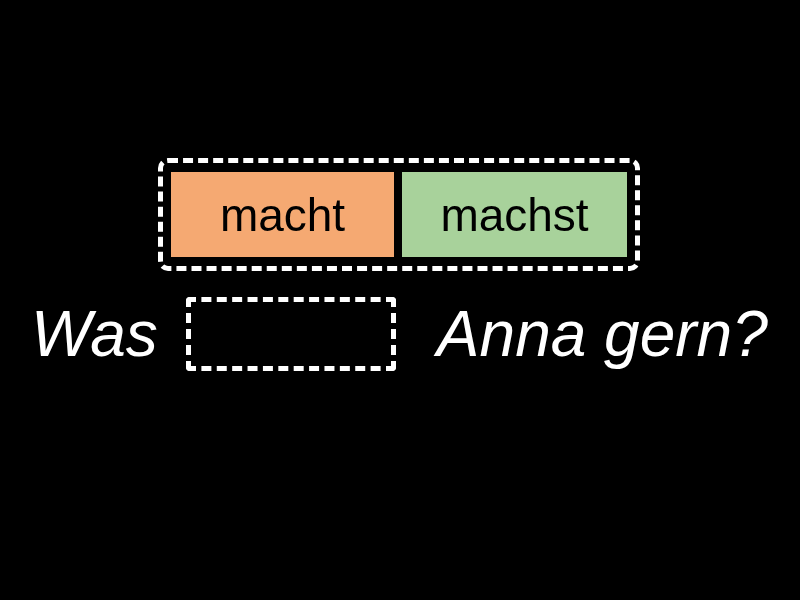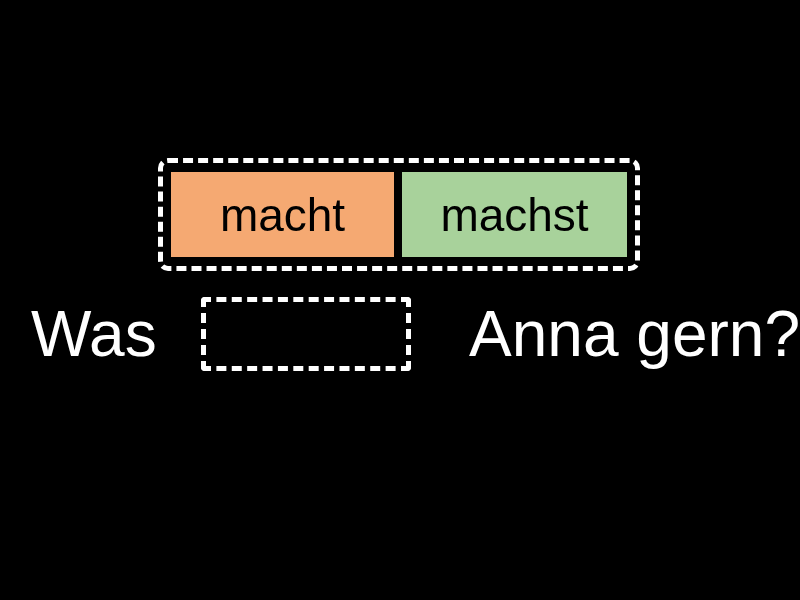--- a/index.html
+++ b/index.html
@@ -74,21 +74,22 @@
 
   
   .sentence {
     position: absolute;
     left: 0px;
     top: 288px;
     width: 800px;
     height: 92px;
     display: flex;
     align-items: center;
-    justify-content: space-between;
+    justify-content: flex-start;
+    font-style: italic;
   }
 
   .sentence-word {
     color: #ffffff;
     font-size: 64px;
     font-weight: 400;
     line-height: 1;
     white-space: nowrap;
     user-select: none;
   }

